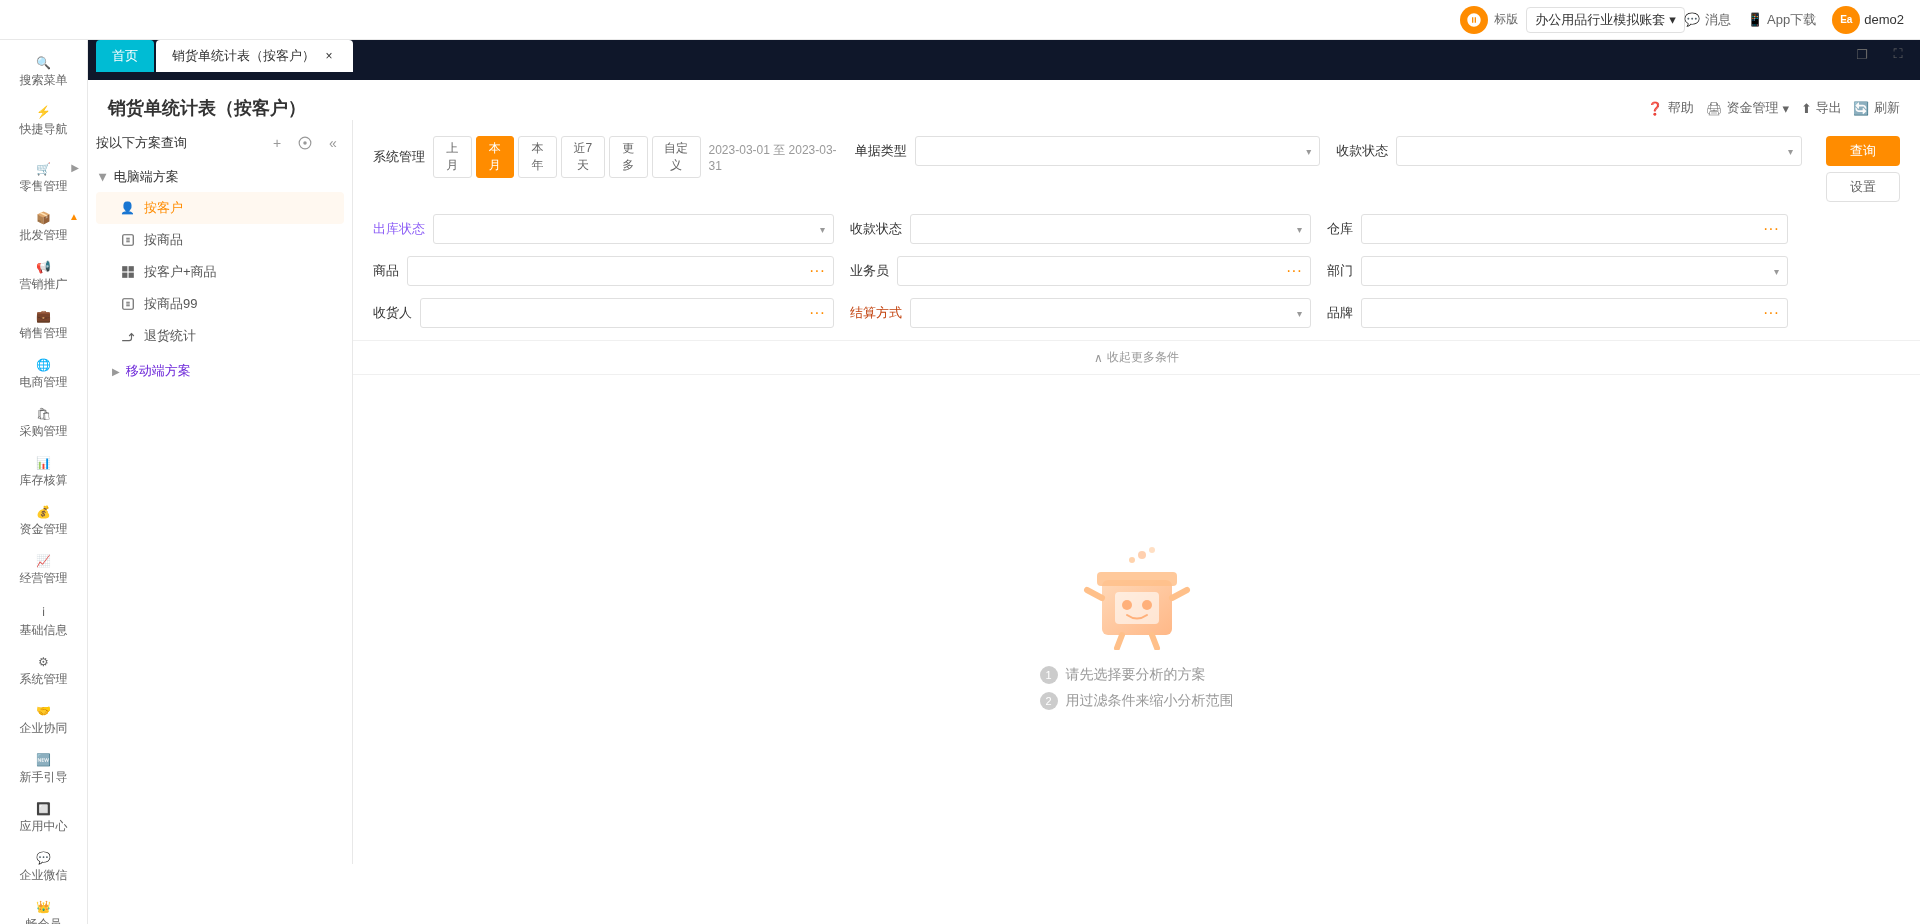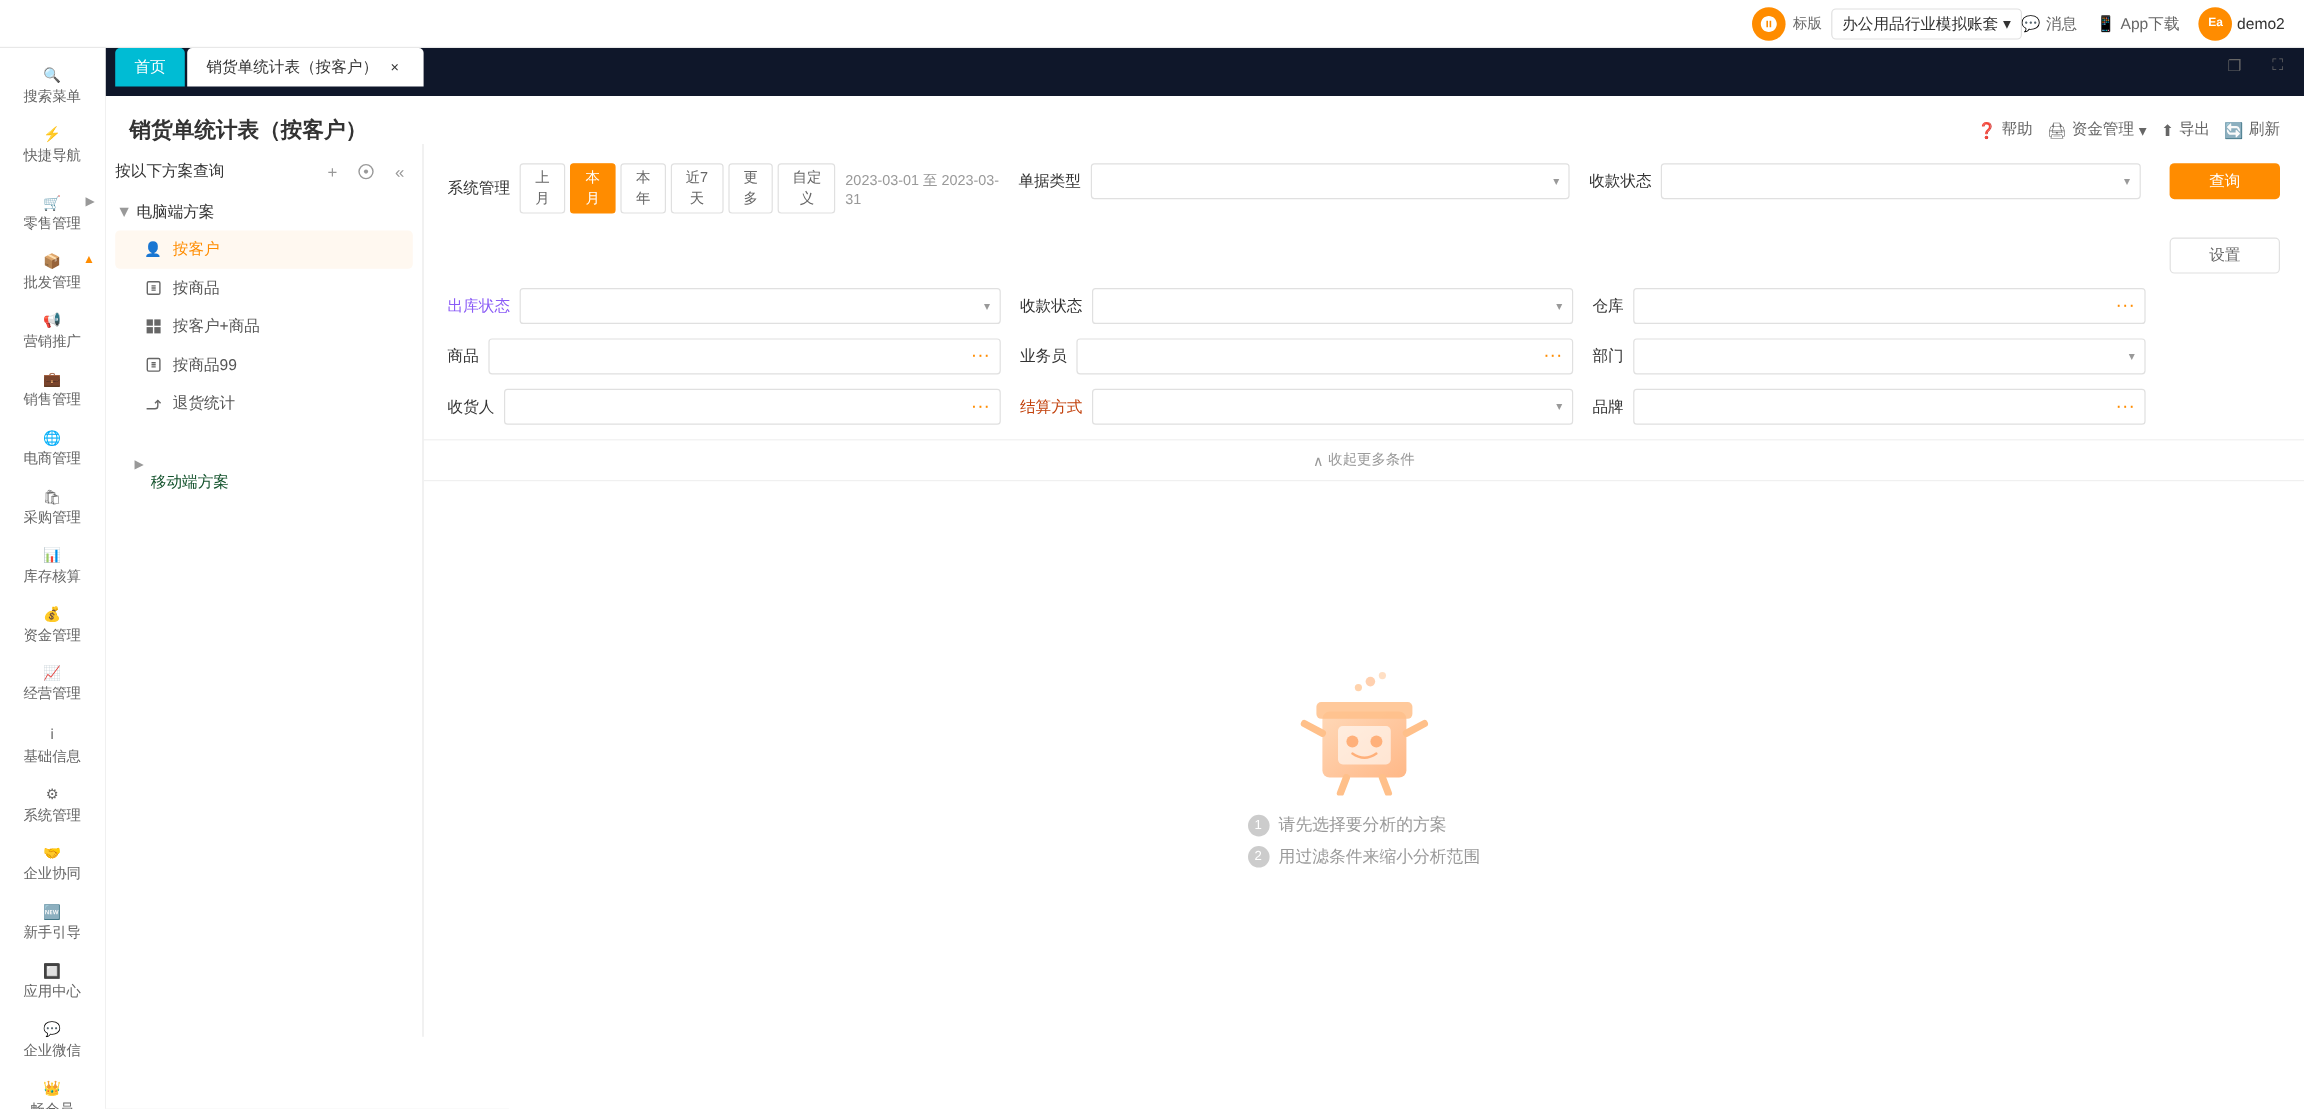--- a/index.html
+++ b/index.html
@@ -62,34 +62,34 @@
     .scheme-group-header { display: flex; align-items: center; gap: 6px; padding: 6px 4px; cursor: pointer; }
     .scheme-group-arrow { font-size: 10px; color: #999; transition: transform 0.2s; }
     .scheme-group-arrow.expanded { transform: rotate(90deg); }
     .scheme-group-name { font-size: 13px; color: #333; font-weight: 500; }
     .scheme-item { display: flex; align-items: center; gap: 8px; padding: 7px 8px 7px 24px; cursor: pointer; border-radius: 4px; font-size: 13px; color: #555; }
     .scheme-item.active { background: #fff8f0; color: #ff8c00; }
     .scheme-item .scheme-icon { width: 16px; height: 16px; display: flex; align-items: center; justify-content: center; font-size: 12px; }
     .scheme-sub-group { margin-bottom: 2px; }
     .scheme-sub-group-header { display: flex; align-items: center; gap: 6px; padding: 6px 4px 6px 16px; cursor: pointer; }
     .scheme-sub-group-arrow { font-size: 10px; color: #999; }
-    .scheme-sub-group-name { font-size: 13px; color: #14532d; margin-top: 31px; }
+    .scheme-sub-group-name { font-size: 13px; color: #6d28d9; }
 
     
     .filter-data-panel { flex: 1; padding: 0; overflow: hidden; display: flex; flex-direction: column; }
 
     
     .filter-section { padding: 16px 20px 8px; border-bottom: 1px solid #f0f0f0; }
     .date-btn { padding: 3px 8px; font-size: 12px; border: 1px solid #e0e0e0; border-radius: 3px; cursor: pointer; color: #666; background: white; }
     .date-btn.active { background: #ff8c00; color: white; border-color: #ff8c00; }
 
     
     .action-btn-area { display: flex; flex-direction: column; gap: 6px; padding-left: 8px; }
     .query-btn { background: #ff8c00; color: white; border: none; border-radius: 4px; padding: 6px 24px; font-size: 13px; cursor: pointer; }
-    .settings-btn { background: white; color: #666; border: 1px solid #e0e0e0; border-radius: 4px; padding: 5px 32px; font-size: 13px; cursor: pointer; margin-top: 26px; }
+    .settings-btn { background: white; color: #666; border: 1px solid #e0e0e0; border-radius: 4px; padding: 5px 20px; font-size: 13px; cursor: pointer; }
 
     
     .collapse-bar { display: flex; align-items: center; justify-content: center; padding: 8px 0; border-bottom: 1px solid #f0f0f0; cursor: pointer; }
     .collapse-text { font-size: 12px; color: #999; display: flex; align-items: center; gap: 4px; }
 
     
     .empty-state { flex: 1; display: flex; flex-direction: column; align-items: center; justify-content: center; gap: 16px; padding: 60px 20px; }
     .empty-icon { width: 120px; height: 120px; }
     .empty-tips { display: flex; flex-direction: column; gap: 8px; }
     .empty-tip { display: flex; align-items: center; gap: 8px; font-size: 14px; color: #999; }

